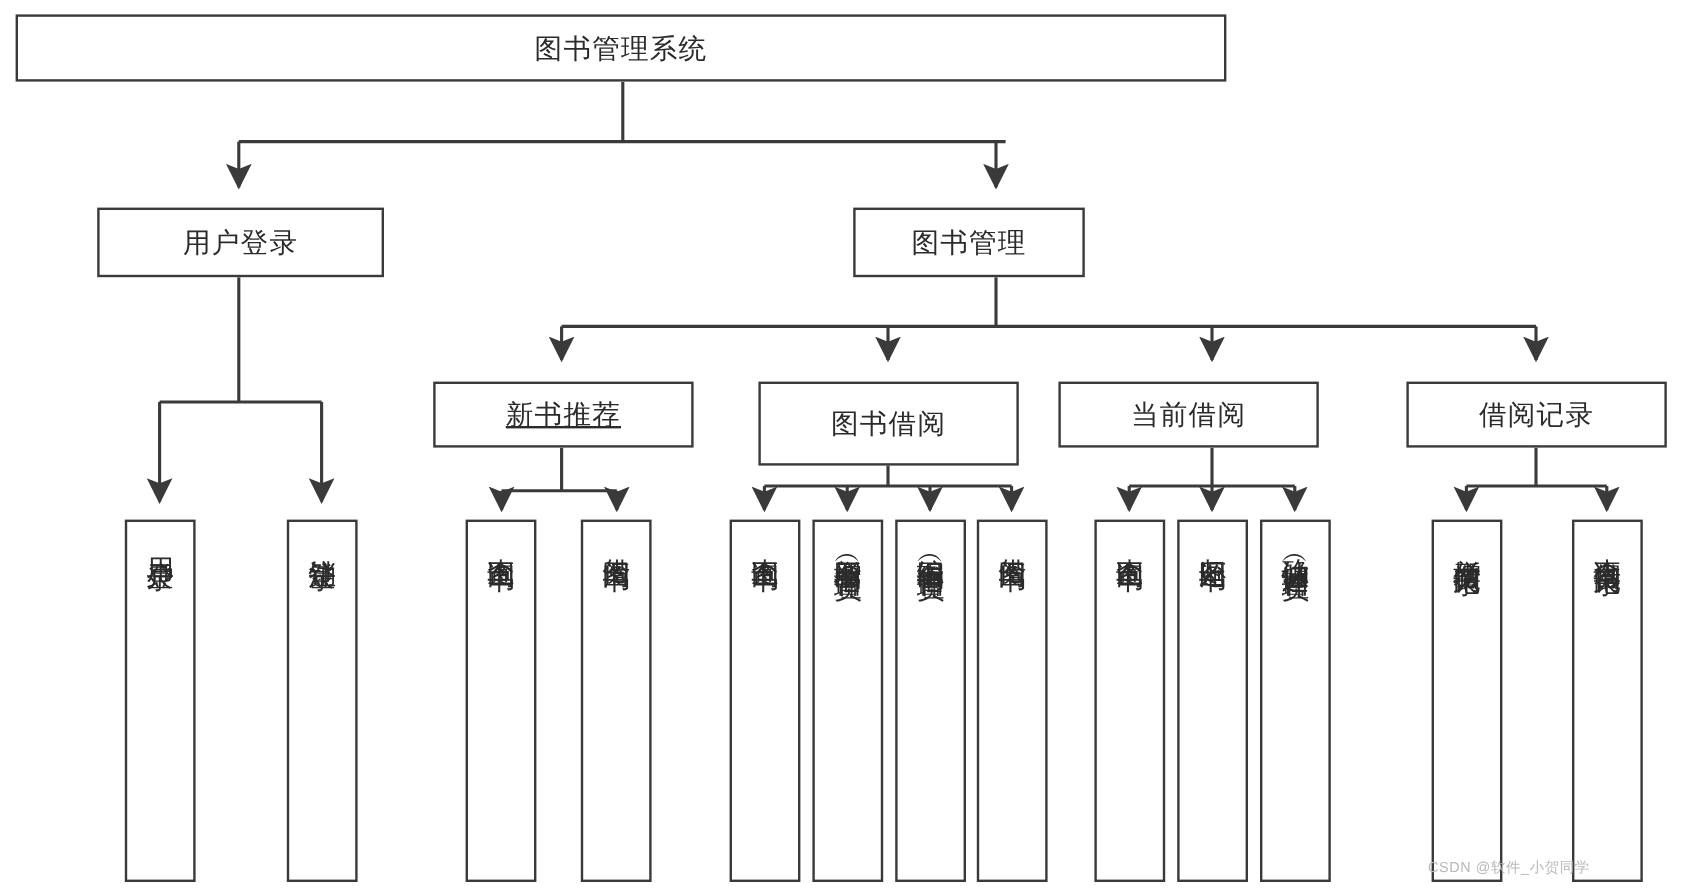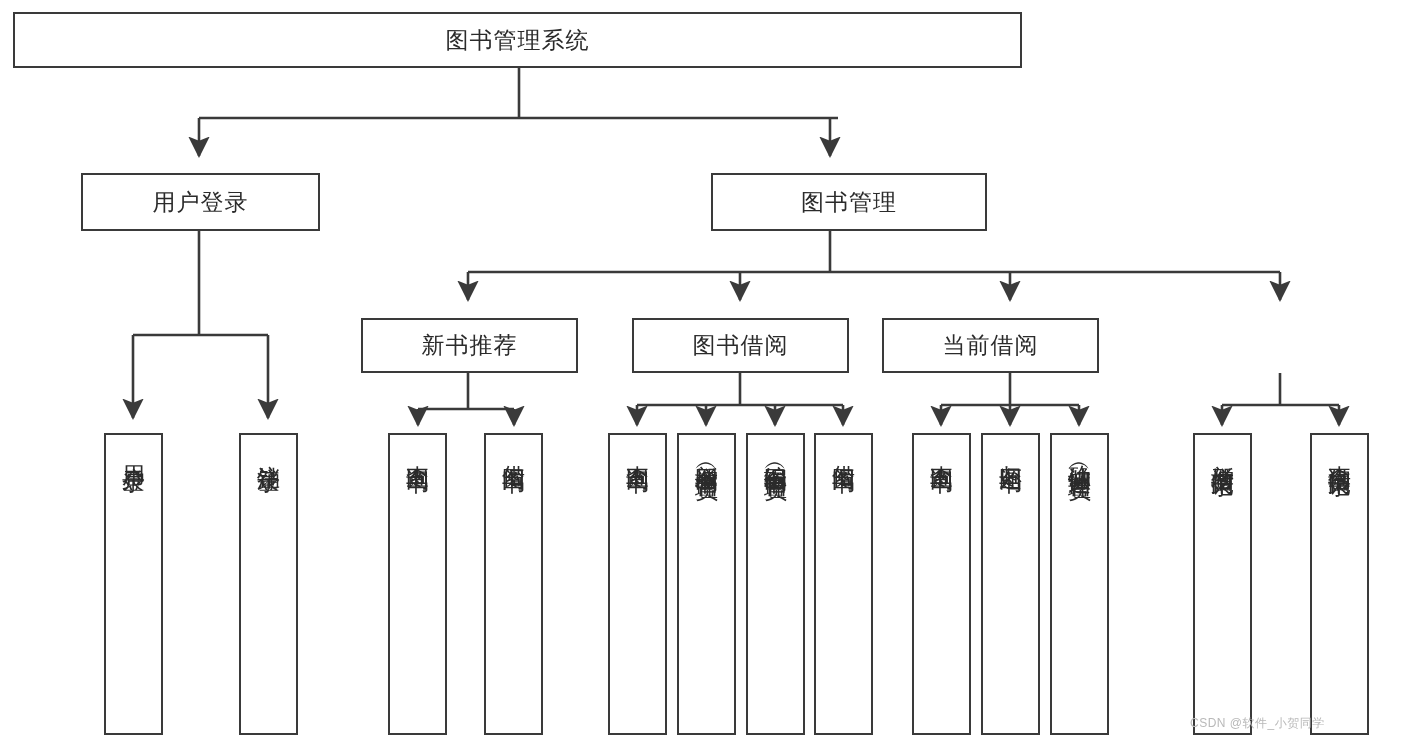--- a/index.html
+++ b/index.html
@@ -116,36 +116,39 @@
   </svg>
 
   <div class="node h" style="left:13px; top:12px; width:1009px; height:56px;">
     <span>图书管理系统</span>
   </div>
 
   <div class="node h" style="left:81px; top:173px; width:239px; height:58px;">
     <span>用户登录</span>
   </div>
 
-  <div class="node h" style="left:711px; top:173px; width:276px; height:58px;">
+  <div class="node h" style="left:711px; top:173px; width:193px; height:58px;">
     <span>图书管理</span>
   </div>
 
-  <div class="node h" style="left:361px; top:318px; width:217px; height:55px;">
+  <div class="node h" style="left:361px; top:318px; width:217px; height:55px;text-decoration:underline;">
     <span>新书推荐</span>
   </div>
 
-  <div class="node h" style="left:632px; top:318px; width:217px; height:55px;">
+  <div class="node h" style="left:632px; top:318px; width:217px; height:70px;">
     <span>图书借阅</span>
   </div>
 
   <div class="node h" style="left:882px; top:318px; width:217px; height:55px;">
     <span>当前借阅</span>
   </div>
 
+  <div class="node h" style="left:1172px; top:318px; width:217px; height:55px;">
+    <span>借阅记录</span>
+  </div>
 
   <div class="node v" style="left:104px; top:433px; width:59px; height:302px;">
     <span class="vtext">用户登录</span>
   </div>
 
   <div class="node v" style="left:239px; top:433px; width:59px; height:302px;">
     <span class="vtext">注销登录</span>
   </div>
 
   <div class="node v" style="left:388px; top:433px; width:59px; height:302px;">

